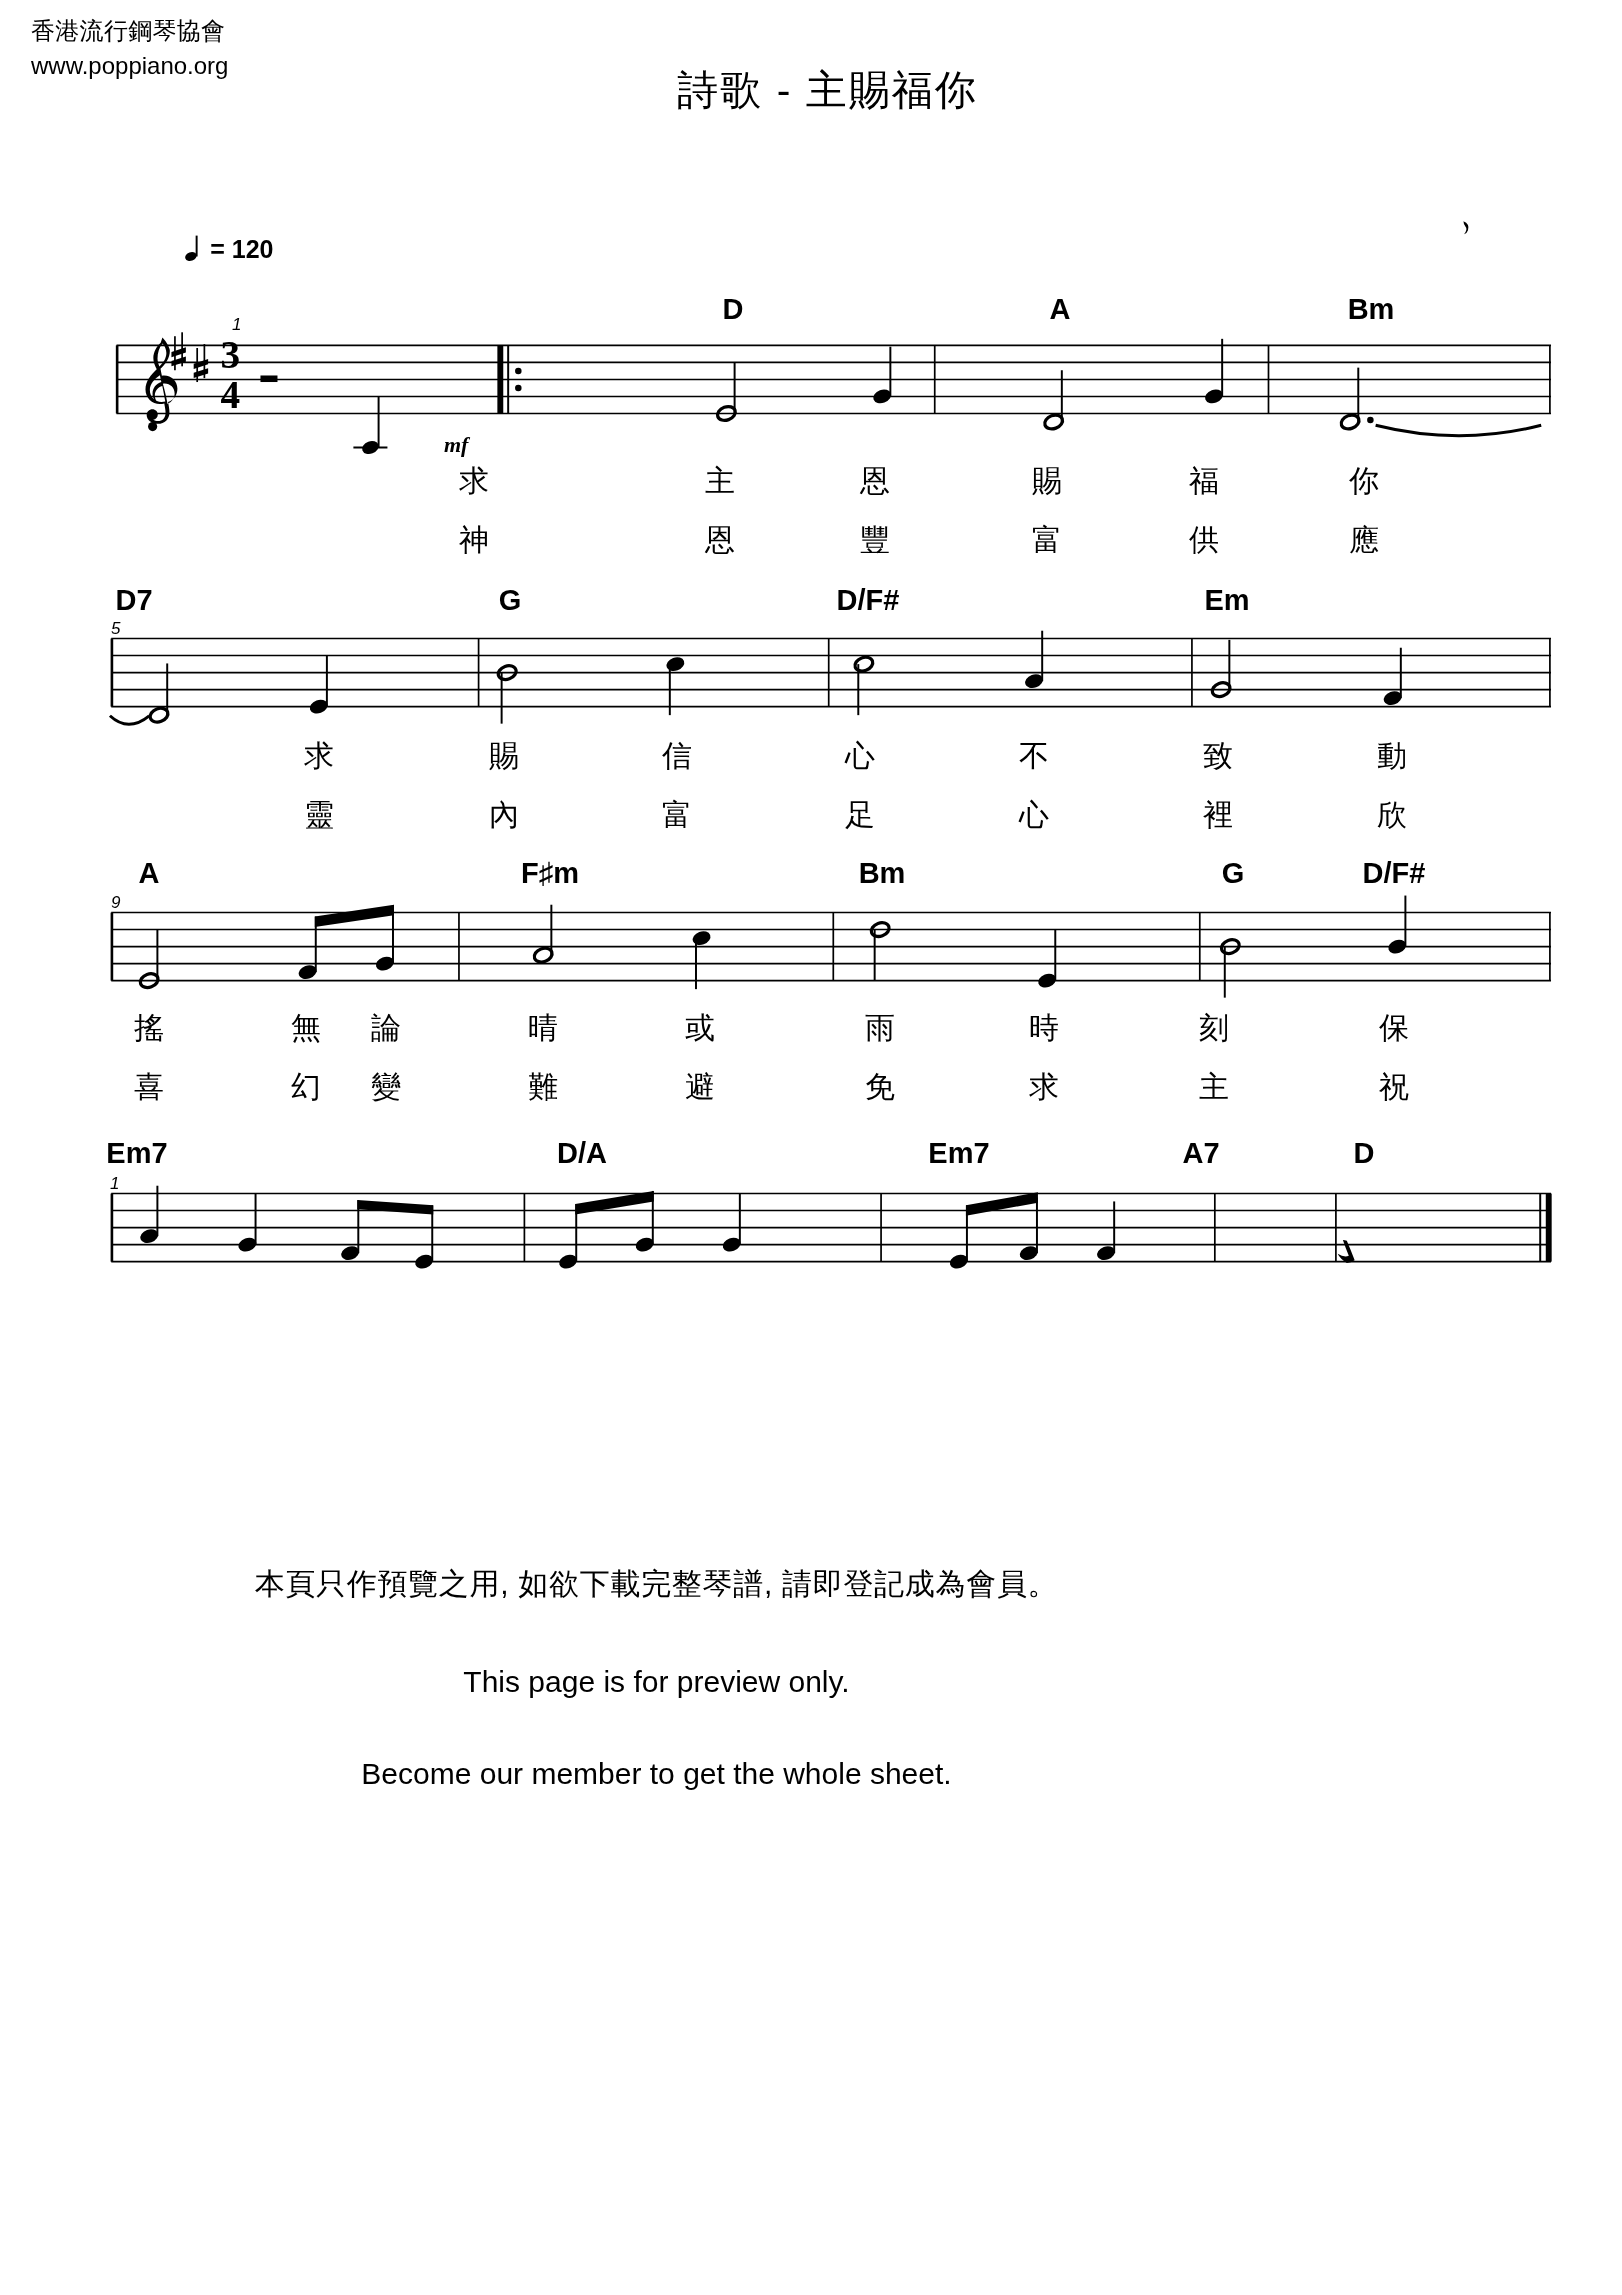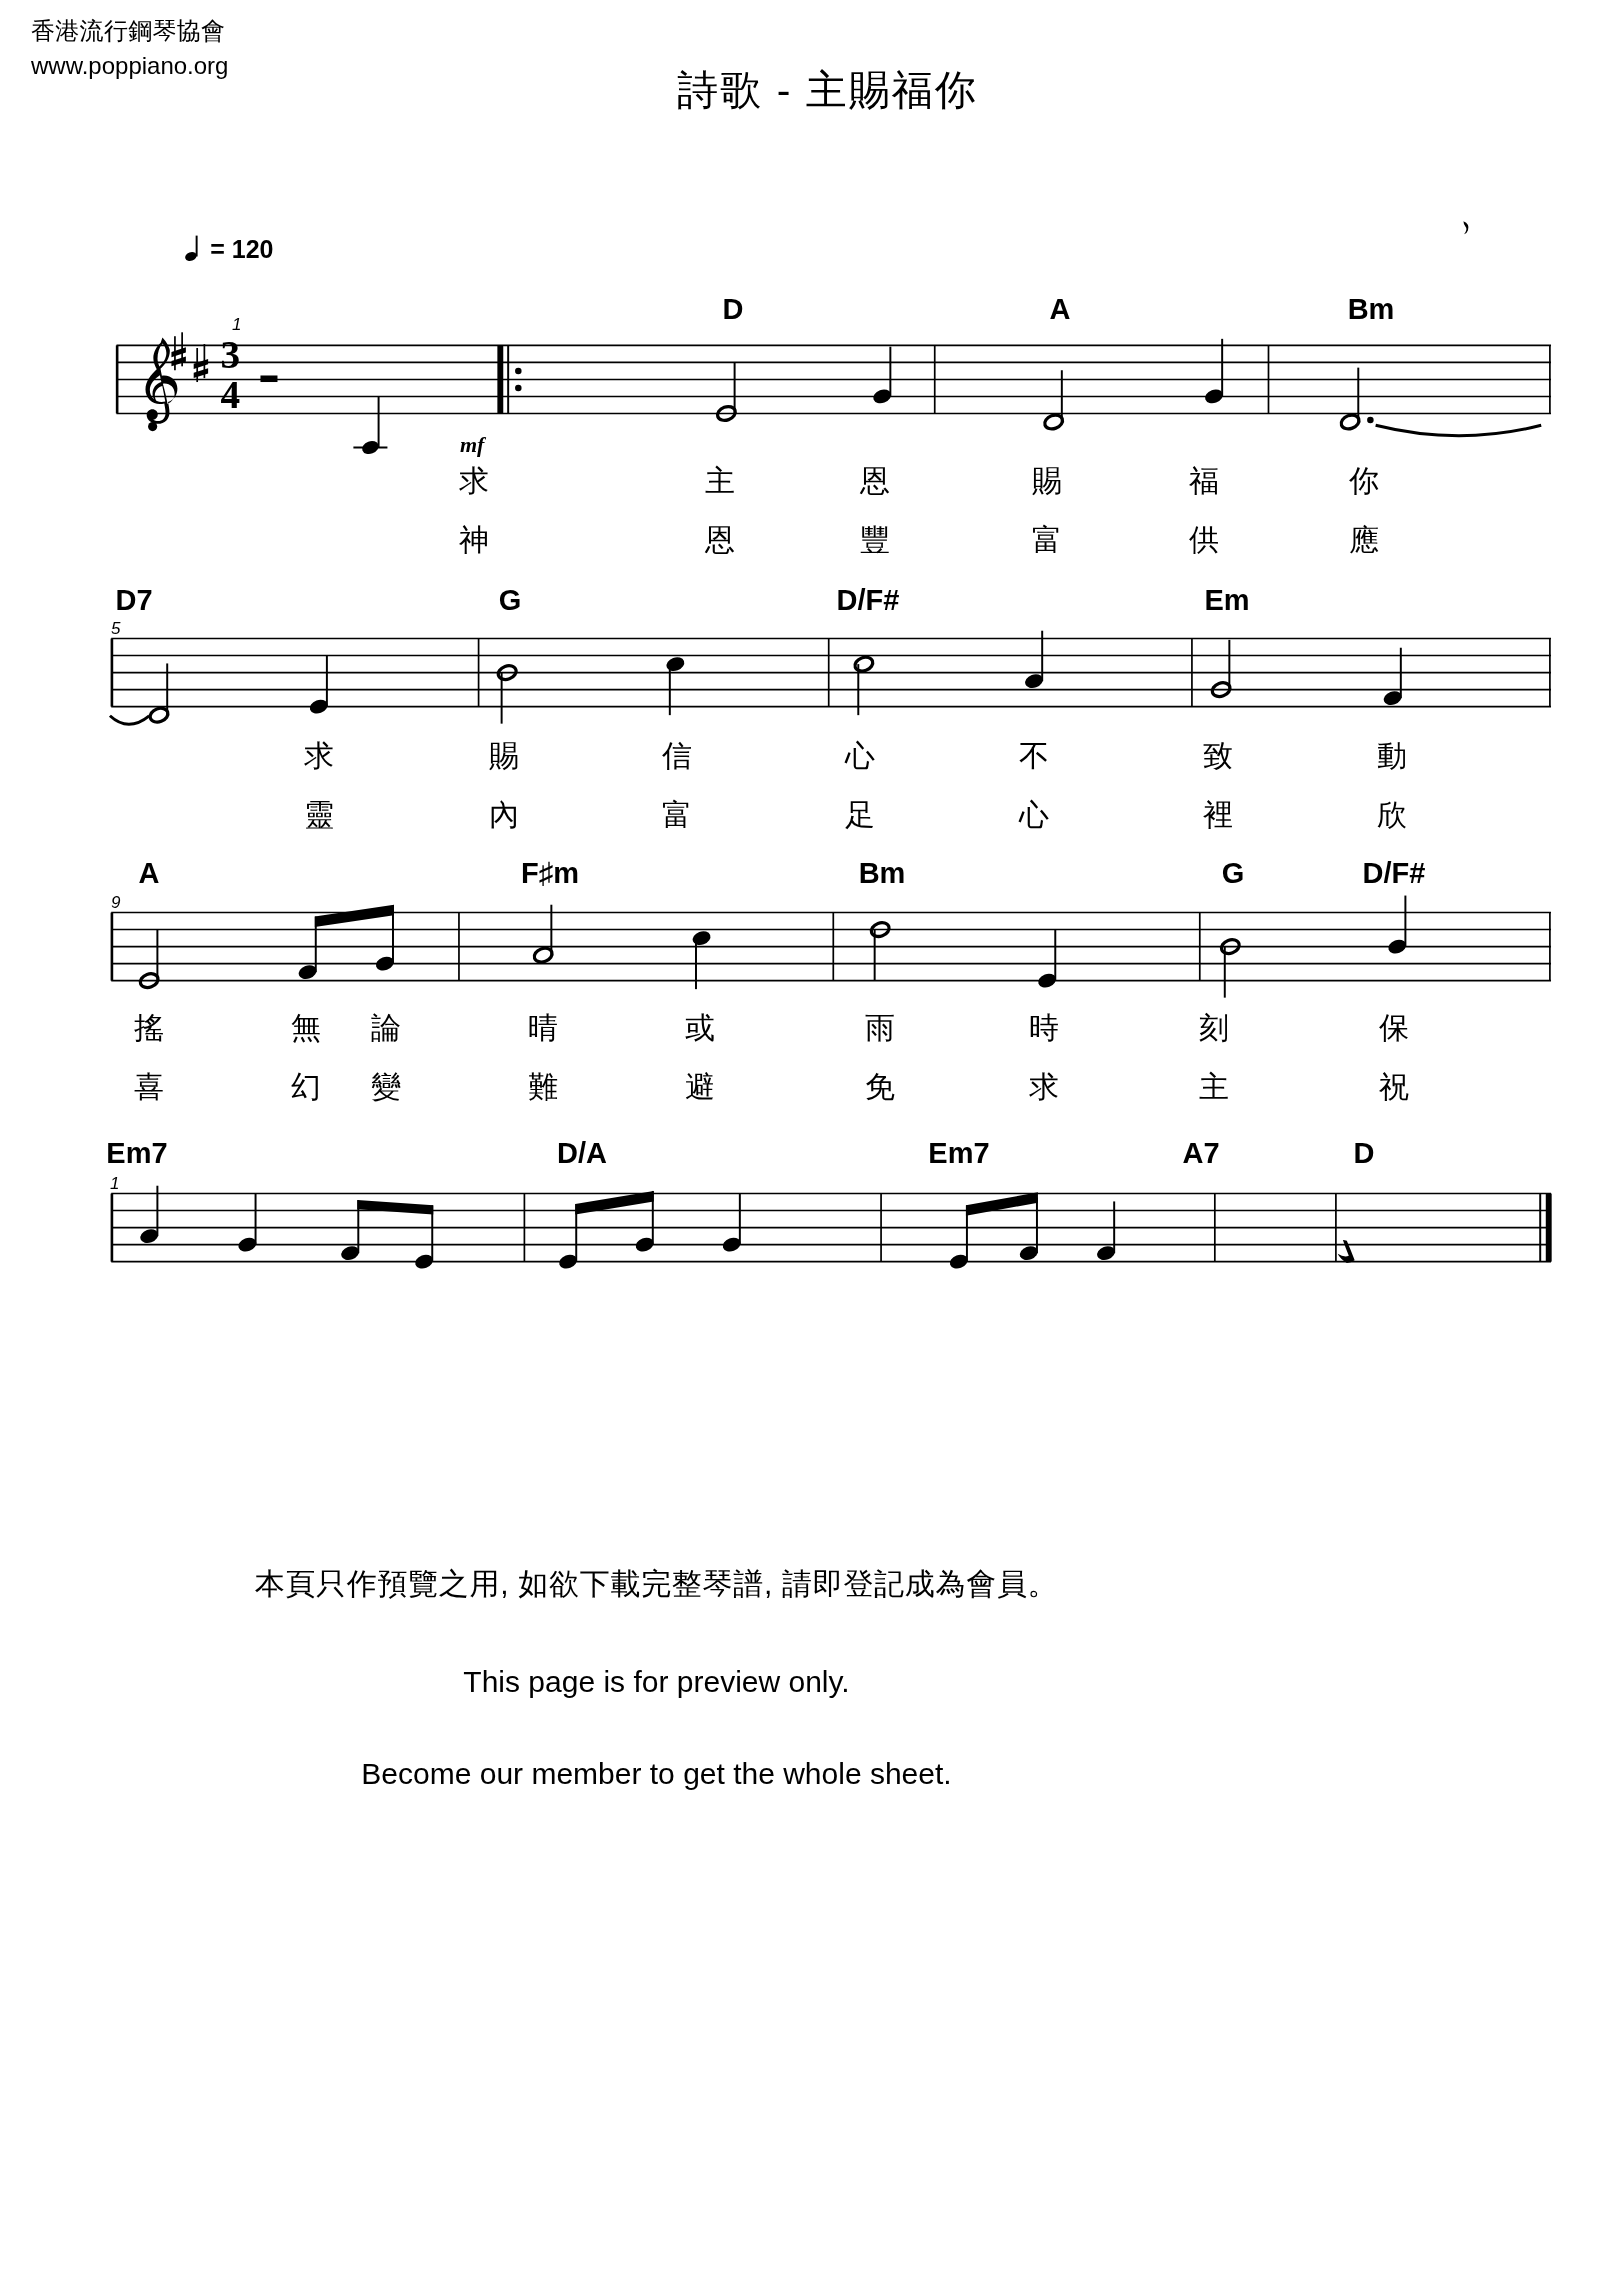--- a/index.html
+++ b/index.html
@@ -232,21 +232,21 @@
       <rect x="2074" y="62" width="3" height="83"></rect>
       <circle cx="2094" cy="142" r="5"></circle>
       <path d="M2102 150 Q2230 182 2355 150" stroke="#000" stroke-width="4.5" fill="none"></path>
     </g>
 
     <rect x="2367" y="28" width="2.6" height="104" fill="#000"></rect>
   </svg>
 </div>
 
 <div class="measure-num" style="left:232px; top:315px">1</div>
-<div class="dyn-mark" style="left:460px; top:432px">mf</div>
+<div class="dyn-mark" style="left:444px; top:432px">mf</div>
 
 <div class="lyric-row" style="top:461px">
   <div class="lyric" style="left:474px">求</div>
   <div class="lyric" style="left:720px">主</div>
   <div class="lyric" style="left:875px">恩</div>
   <div class="lyric" style="left:1047px">賜</div>
   <div class="lyric" style="left:1204px">福</div>
   <div class="lyric" style="left:1364px">你</div>
 </div>
 <div class="lyric-row" style="top:520px">

